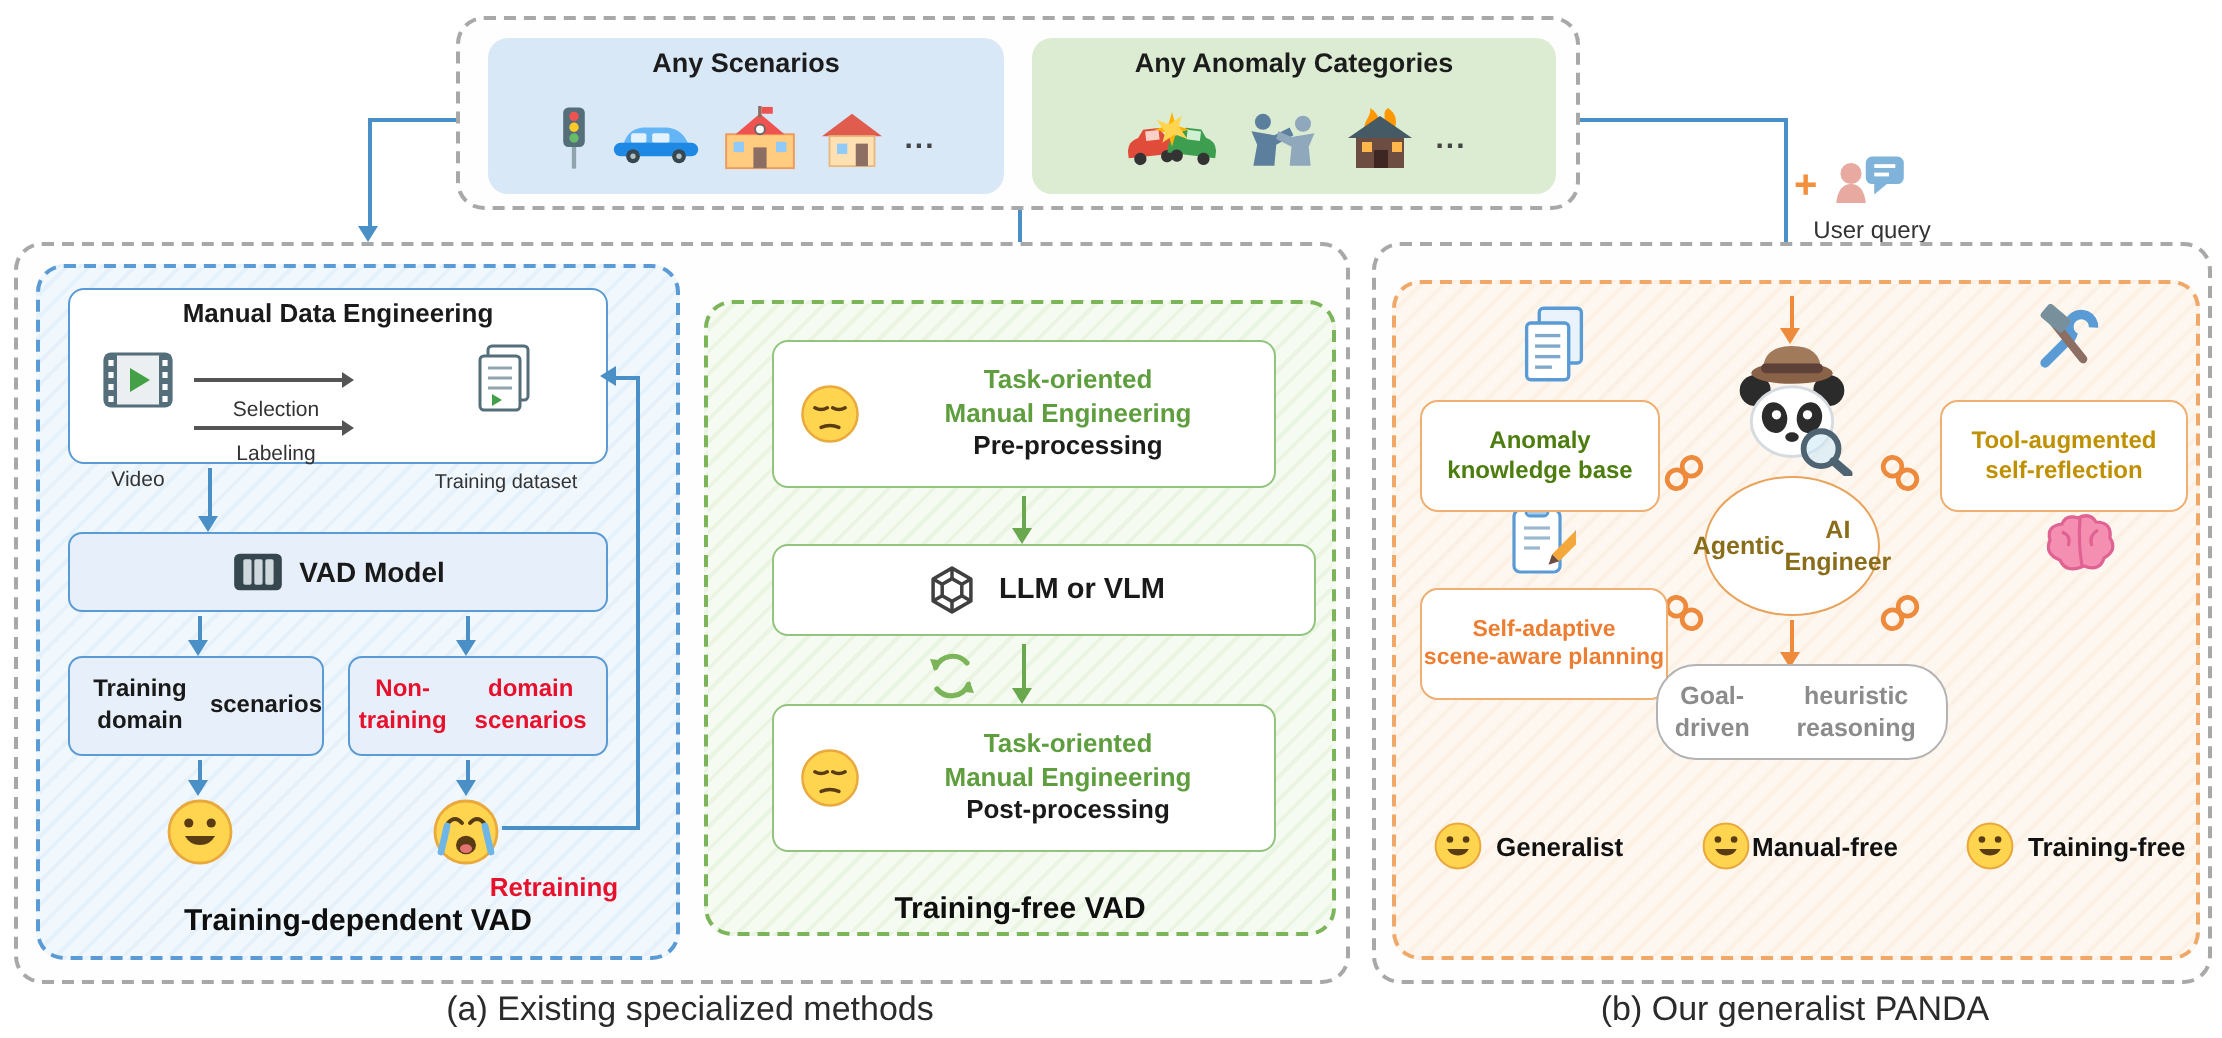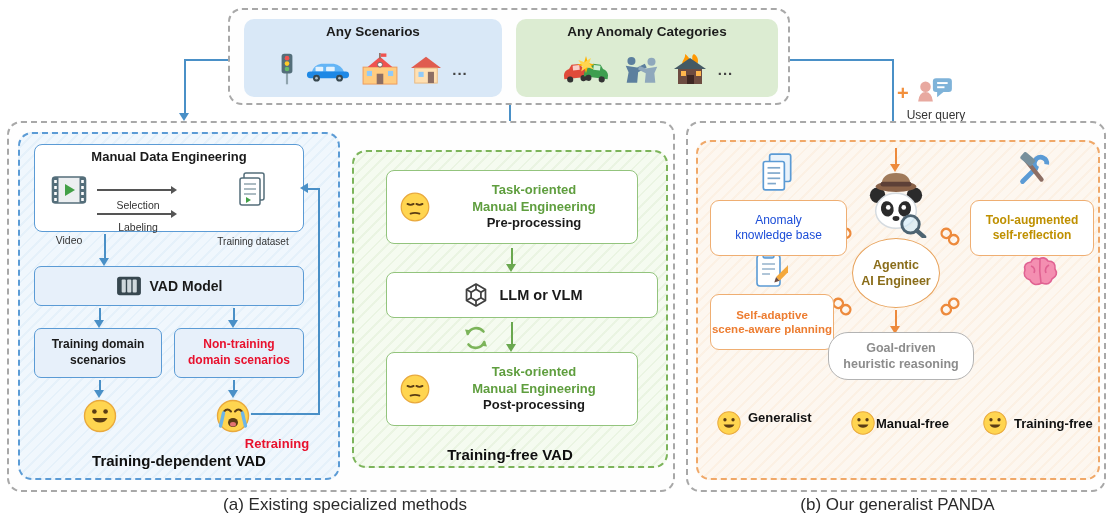--- a/index.html
+++ b/index.html
@@ -22,21 +22,21 @@
   .ah.l{border-top:5.5px solid transparent;border-bottom:5.5px solid transparent;border-right:8px solid var(--c);}
   .ah.r{border-top:4px solid transparent;border-bottom:4px solid transparent;border-left:6px solid var(--c);}
   .c-green{--c:#6aa84f;}.c-orange{--c:#ed8a3c;}.c-dark{--c:#555;}
   .wbox{position:absolute;background:#fff;border:1.6px solid #5b9bd5;border-radius:8px;}
   .lbox{position:absolute;background:#e7f0fa;border:1.6px solid #5b9bd5;border-radius:7px;}
   .gbox{position:absolute;background:#fff;border:1.6px solid #93c47d;border-radius:8px;}
   .obox{position:absolute;background:#fff;border:1.5px solid #efae72;border-radius:9px;display:flex;flex-direction:column;align-items:center;justify-content:center;line-height:1.25;text-align:center;}
   .small-label{position:absolute;font-size:10.5px;color:#333;text-align:center;margin-top:27px;}
   .cap{position:absolute;text-align:center;font-size:17px;color:#2b2b2b;}
   .panel-cap{position:absolute;left:0;right:0;text-align:center;font-weight:bold;font-size:15px;color:#0f0f0f;}
-  .twolines{display:flex;flex-direction:column;align-items:center;justify-content:center;line-height:1.3;text-align:center;}
+  .twolines{display:flex;flex-direction:row;align-items:center;justify-content:center;line-height:1.3;text-align:center;}
 </style>
 </head>
 <body>
 
 <svg width="0" height="0" style="position:absolute" aria-hidden="true">
 <defs>
   <symbol id="sym-happy" viewBox="0 0 36 36">
     <circle cx="18" cy="18" r="15.5" fill="#ffd550" stroke="#e9a93d" stroke-width="1.4"></circle>
     <circle cx="12.4" cy="13.5" r="2.3" fill="#5a3c14"></circle>
         <circle cx="23.6" cy="13.5" r="2.3" fill="#5a3c14"></circle>
@@ -428,42 +428,42 @@
       <svg class="abs" style="left:316px;top:10px" width="38" height="38">
           <use href="#sym-tools"></use>
         </svg>
       <svg class="abs" style="left:56px;top:108px" width="34" height="40">
           <use href="#sym-clipboard"></use>
         </svg>
       <svg class="abs" style="left:322px;top:112px" width="40" height="36">
           <use href="#sym-brain"></use>
         </svg>
 
-      <div class="obox" style="left:12px;top:58px;width:137px;height:56px;font-size:12px;font-weight:normal;color:#1d4ed8">
+      <div class="obox" style="left:12px;top:58px;width:120px;height:56px;font-size:12px;font-weight:bold;color:#4d7c0f">
         <span>Anomaly</span>
         <span>knowledge base</span>
       </div>
       <div class="obox" style="left:272px;top:58px;width:124px;height:56px;font-size:12px;font-weight:bold;color:#bf9000">
         <span>Tool-augmented</span>
         <span>self-reflection</span>
       </div>
       <div class="obox" style="left:12px;top:152px;width:124px;height:56px;font-size:11.5px;font-weight:bold;color:#ed7d31">
         <span>Self-adaptive</span>
         <span>scene-aware planning</span>
       </div>
 
       <div class="ln v c-orange" style="left:197px;top:168px;height:18px"></div>
       <div class="ah d c-orange" style="left:192px;top:184px"></div>
 
       <div class="abs twolines" style="left:130px;top:190px;width:146px;height:48px;background:#fff;border:1.5px solid #b3b3b3;border-radius:20px;font-size:12.5px;font-weight:bold;color:#8c8c8c">
         <span>Goal-driven</span>
         <span>heuristic reasoning</span>
       </div>
 
-      <div class="abs" style="left:18px;top:268px;display:flex;align-items:flex-start;gap:6px">
+      <div class="abs" style="left:18px;top:268px;display:flex;align-items:center;gap:6px">
         <svg width="26" height="26">
             <use href="#sym-happy"></use>
           </svg>
         <span style="font-size:13px;font-weight:bold;color:#111">Generalist</span>
       </div>
       <div class="abs" style="left:152px;top:268px;display:flex;align-items:center;gap:0">
         <svg width="26" height="26">
             <use href="#sym-happy"></use>
           </svg>
         <span style="font-size:13px;font-weight:bold;color:#111">Manual-free</span>

